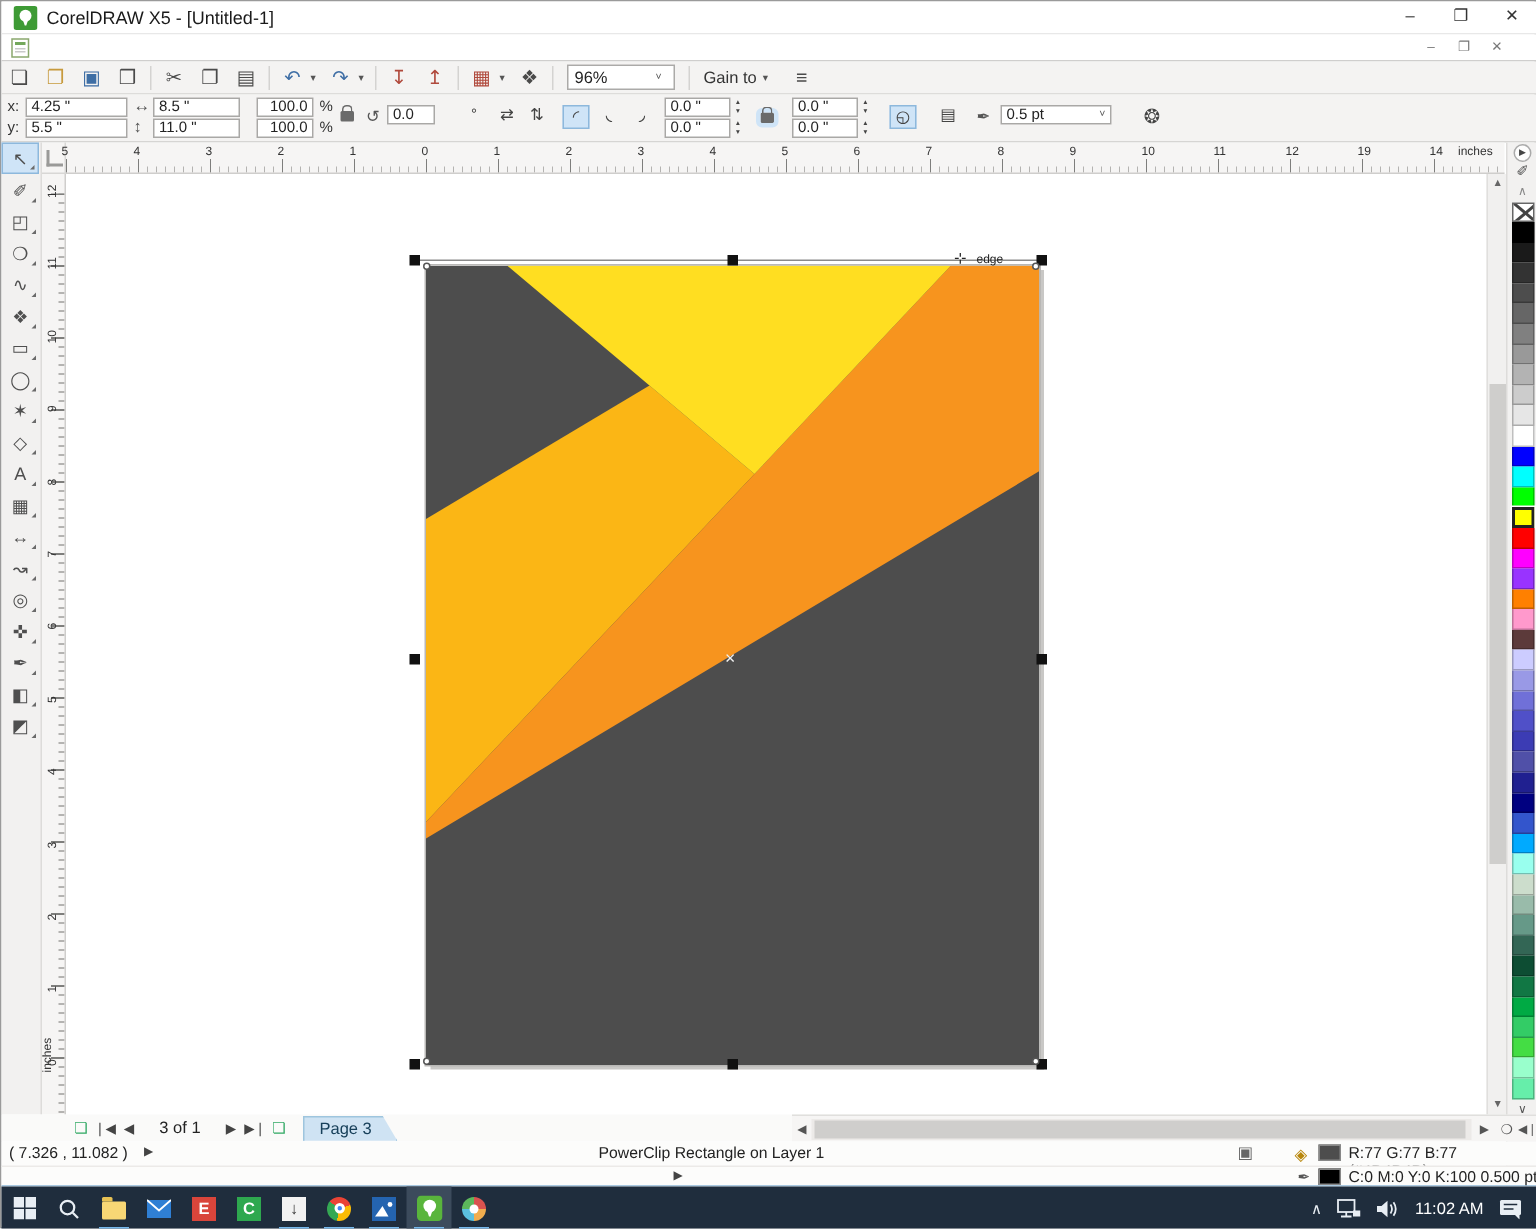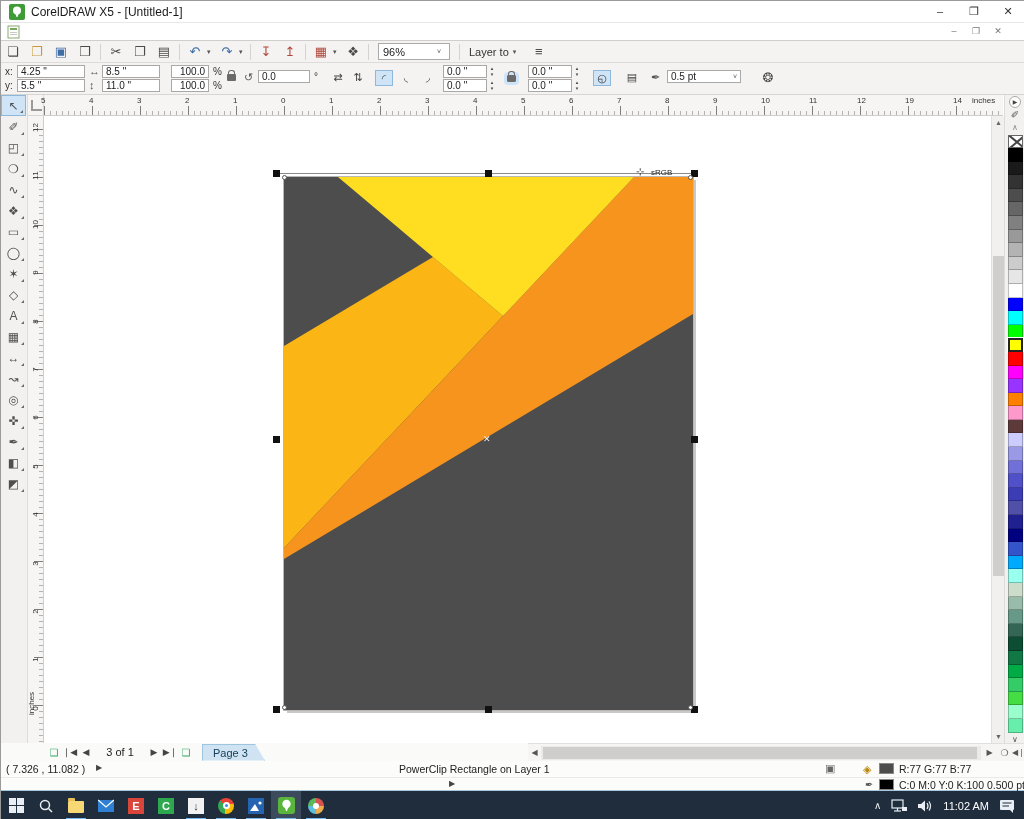--- a/index.html
+++ b/index.html
@@ -161,42 +161,42 @@
     <div class="tbtn red">▦</div>
     <div class="caret">▾</div>
     <div class="tbtn">❖</div>
     <div class="tsep"></div>
     <div class="zoombox">
       <span>96%</span>
       <span class="caret">˅</span>
     </div>
     <div class="tsep"></div>
     <div class="snap">
-      <span>Layer to</span>
+      <span>Gain to</span>
       <span class="caret">▾</span>
     </div>
     <div class="tbtn">≡</div>
   </div>
 
   <div class="abs propbar">
     <span class="plabel" style="left:4px;top:3px">x:</span>
     <div class="pfield" style="left:16px;top:2px;width:68px">4.25 "</div>
     <span class="plabel" style="left:4px;top:17px">y:</span>
     <div class="pfield" style="left:16px;top:16px;width:68px">5.5 "</div>
     <span class="picon" style="left:88px;top:2px">↔</span>
     <div class="pfield" style="left:101px;top:2px;width:58px">8.5 "</div>
     <span class="picon" style="left:88px;top:16px">↕</span>
     <div class="pfield" style="left:101px;top:16px;width:58px">11.0 "</div>
     <div class="pfield" style="left:170px;top:2px;width:38px;text-align:right">100.0</div>
     <span class="plabel" style="left:212px;top:3px">%</span>
     <div class="pfield" style="left:170px;top:16px;width:38px;text-align:right">100.0</div>
     <span class="plabel" style="left:212px;top:17px">%</span>
     <div class="padlock" style="left:226px;top:11px"></div>
     <span class="picon" style="left:243px;top:8px">↺</span>
-    <div class="pfield" style="left:257px;top:7px;width:52px">0.0</div>
+    <div class="pfield" style="left:257px;top:7px;width:32px">0.0</div>
     <span class="plabel" style="left:313px;top:8px">°</span>
     <div class="pbtn" style="left:328px;top:7px">⇄</div>
     <div class="pbtn" style="left:348px;top:7px">⇅</div>
     <div class="pbtn on" style="left:374px;top:7px">◜</div>
     <div class="pbtn" style="left:396px;top:7px">◟</div>
     <div class="pbtn" style="left:418px;top:7px">◞</div>
     <div class="pfield" style="left:442px;top:2px;width:44px">0.0 "</div>
     <div class="spin" style="left:487px;top:2px">▴<br>▾</div>
     <div class="pfield" style="left:442px;top:16px;width:44px">0.0 "</div>
     <div class="spin" style="left:487px;top:16px">▴<br>▾</div>
@@ -297,21 +297,21 @@
     <div class="handle" style="left:647px;top:320px"></div>
     <div class="handle" style="left:229px;top:590px"></div>
     <div class="handle" style="left:441px;top:590px"></div>
     <div class="handle" style="left:647px;top:590px"></div>
     <div class="cnode" style="left:238px;top:59px"></div>
     <div class="cnode" style="left:644px;top:59px"></div>
     <div class="cnode" style="left:238px;top:589px"></div>
     <div class="cnode" style="left:644px;top:589px"></div>
     <div class="centerx">✕</div>
     <div class="edgecursor">⊹</div>
-    <div class="edgelabel">sRGB</div>
+    <div class="edgelabel">edge</div>
   </div>
 
   <div class="abs vscroll">
     <div class="sarrow" style="top:0">▲</div>
     <div class="vthumb"></div>
     <div class="sarrow" style="bottom:0">▼</div>
   </div>
 
   <div class="abs palette">
     <div class="flyout">▶</div>

